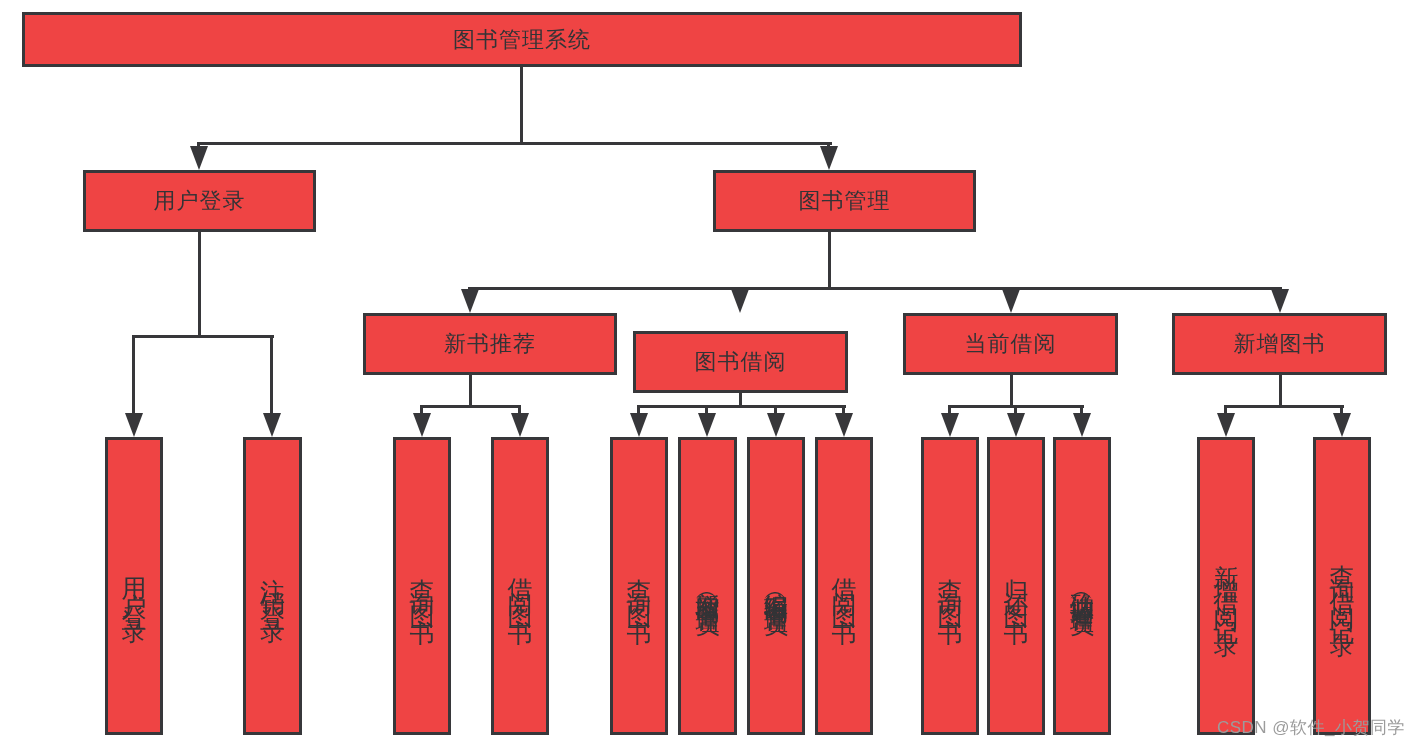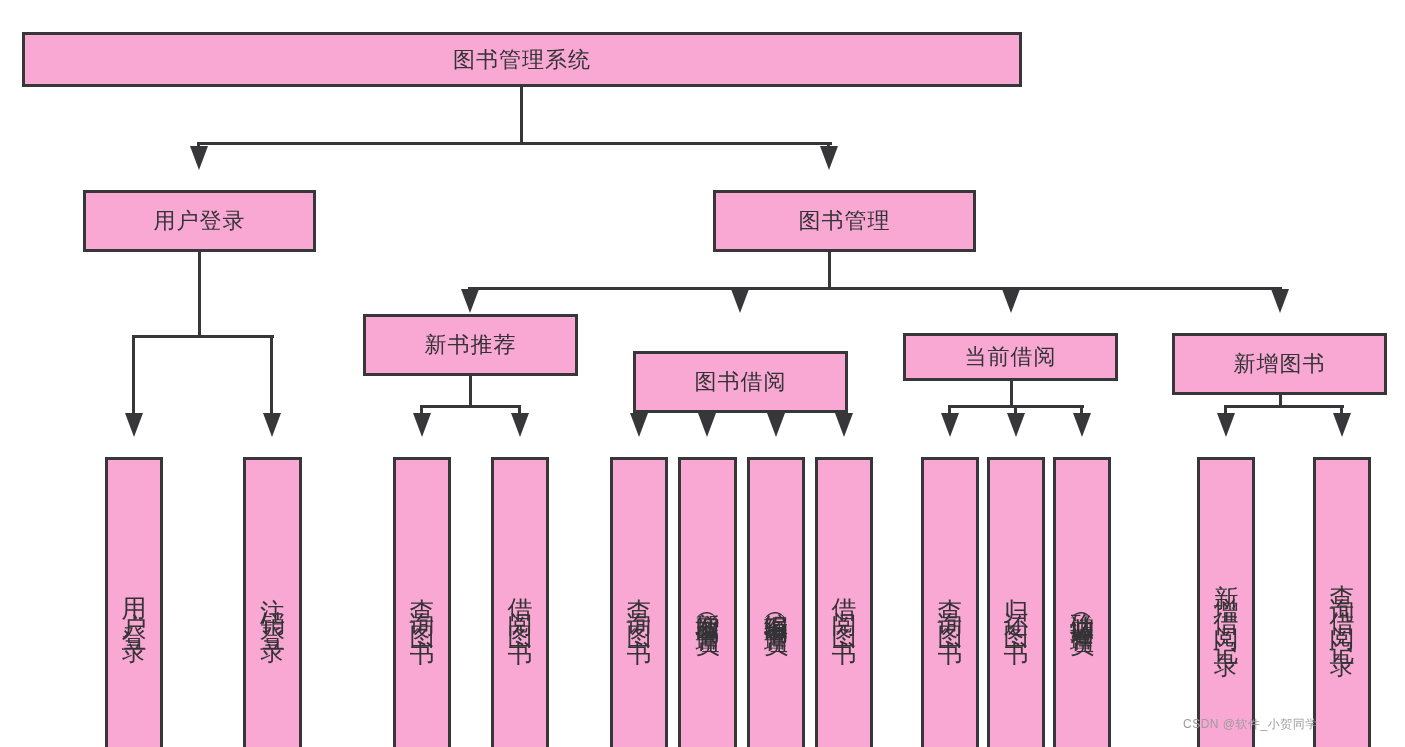--- a/index.html
+++ b/index.html
@@ -8,22 +8,22 @@
     --wm:#9c9c9c;
   }
   html,body{margin:0;padding:0;background:#fff;}
   body{font-family:"Liberation Sans","DejaVu Sans",sans-serif;}
   .stage{
     position:relative;width:1405px;height:747px;background:#fff;overflow:hidden;
   }
   
   .box{
     position:absolute;box-sizing:border-box;border:3px solid var(--line);
-    background:#f9a8d4;color:var(--text);
-    display:flex;align-items:center;justify-content:center;margin-top:20px;
+    background:#ef4444;color:var(--text);
+    display:flex;align-items:center;justify-content:center;
   }
   .box.h{font-size:22px;letter-spacing:1px;}
   .box.v{
     writing-mode:vertical-rl;text-orientation:mixed;
     font-size:25px;letter-spacing:14px;line-height:1;
   }
   .box.v.long{font-size:24px;letter-spacing:3px;}
   
   .vl{position:absolute;width:3px;background:var(--line);}
   .hl{position:absolute;height:3px;background:var(--line);}
@@ -32,21 +32,21 @@
   .arrow::before{
     content:"";position:absolute;left:7px;top:0;bottom:16px;width:3px;background:var(--line);
   }
   .arrow::after{
     content:"";position:absolute;left:0;bottom:0;width:0;height:0;
     border-left:9px solid transparent;border-right:9px solid transparent;
     border-top:24px solid var(--line);
   }
   .watermark{
     position:absolute;left:1183px;top:716px;width:222px;
-    font-size:12px;color:var(--wm);white-space:nowrap;letter-spacing:0.5px;
+    font-size:17px;color:var(--wm);white-space:nowrap;letter-spacing:0.5px;text-align:right;
   }
 </style>
 </head>
 <body>
 
 <div class="stage">
 
   <div class="vl" style="left:520px;top:67px;height:75px"></div>
   <div class="hl" style="left:198px;top:142px;width:634px"></div>
   <div class="arrow" style="left:190px;top:142px;height:28px"></div>
@@ -85,23 +85,23 @@
   <div class="vl" style="left:1279px;top:375px;height:30px"></div>
   <div class="hl" style="left:1225px;top:405px;width:119px"></div>
   <div class="arrow" style="left:1217px;top:405px;height:32px"></div>
   <div class="arrow" style="left:1333px;top:405px;height:32px"></div>
 
   <div class="box h" style="left:22px;top:12px;width:1000px;height:55px">图书管理系统</div>
 
   <div class="box h" style="left:83px;top:170px;width:233px;height:62px">用户登录</div>
   <div class="box h" style="left:713px;top:170px;width:263px;height:62px">图书管理</div>
 
-  <div class="box h" style="left:363px;top:294px;width:215px;height:62px">新书推荐</div>
+  <div class="box h" style="left:363px;top:313px;width:254px;height:62px">新书推荐</div>
   <div class="box h" style="left:633px;top:331px;width:215px;height:62px">图书借阅</div>
-  <div class="box h" style="left:903px;top:313px;width:215px;height:48px">当前借阅</div>
+  <div class="box h" style="left:903px;top:313px;width:215px;height:62px">当前借阅</div>
   <div class="box h" style="left:1172px;top:313px;width:215px;height:62px">新增图书</div>
 
   <div class="box v" style="left:105px;top:437px;width:58px;height:298px">用户登录</div>
   <div class="box v" style="left:243px;top:437px;width:59px;height:298px">注销登录</div>
 
   <div class="box v" style="left:393px;top:437px;width:58px;height:298px">查询图书</div>
   <div class="box v" style="left:491px;top:437px;width:58px;height:298px">借阅图书</div>
 
   <div class="box v" style="left:610px;top:437px;width:58px;height:298px">查询图书</div>
   <div class="box v long" style="left:678px;top:437px;width:59px;height:298px">新增图书（管理员）</div>

